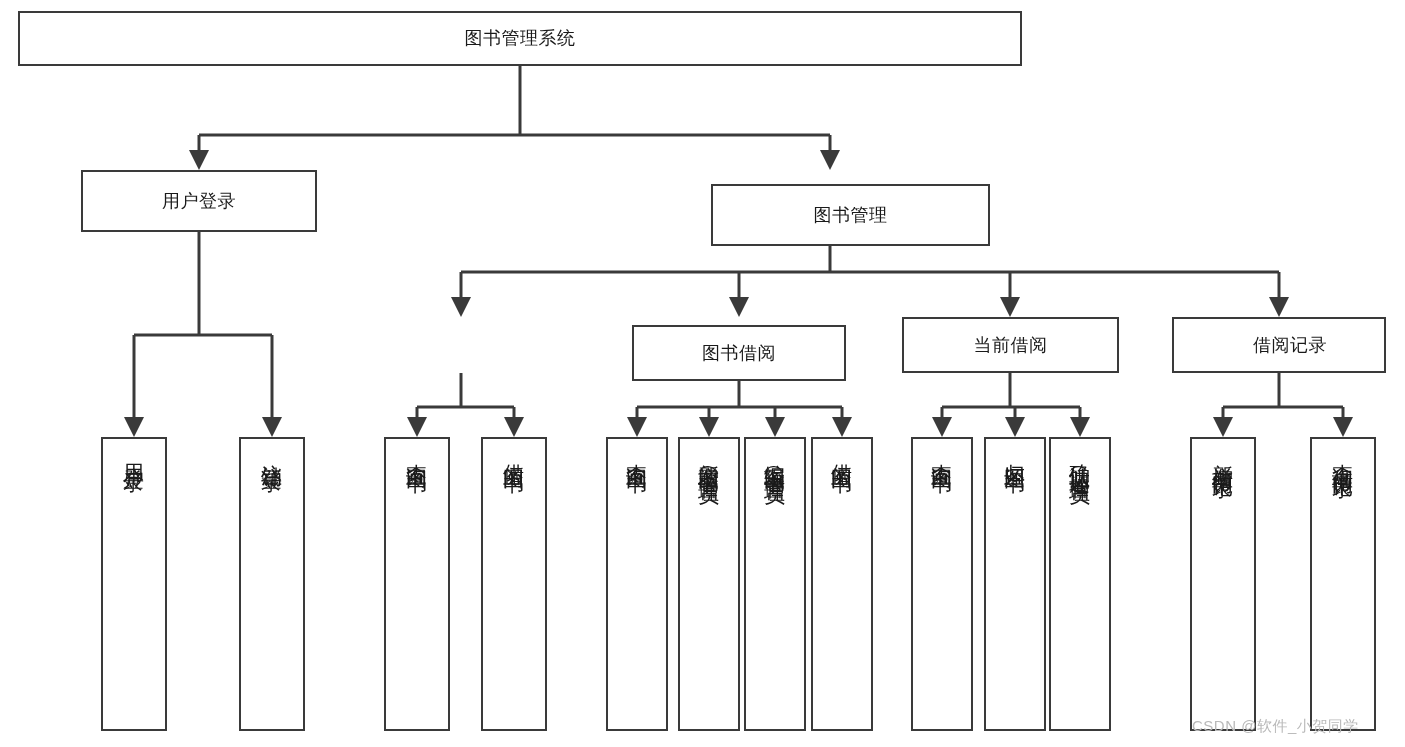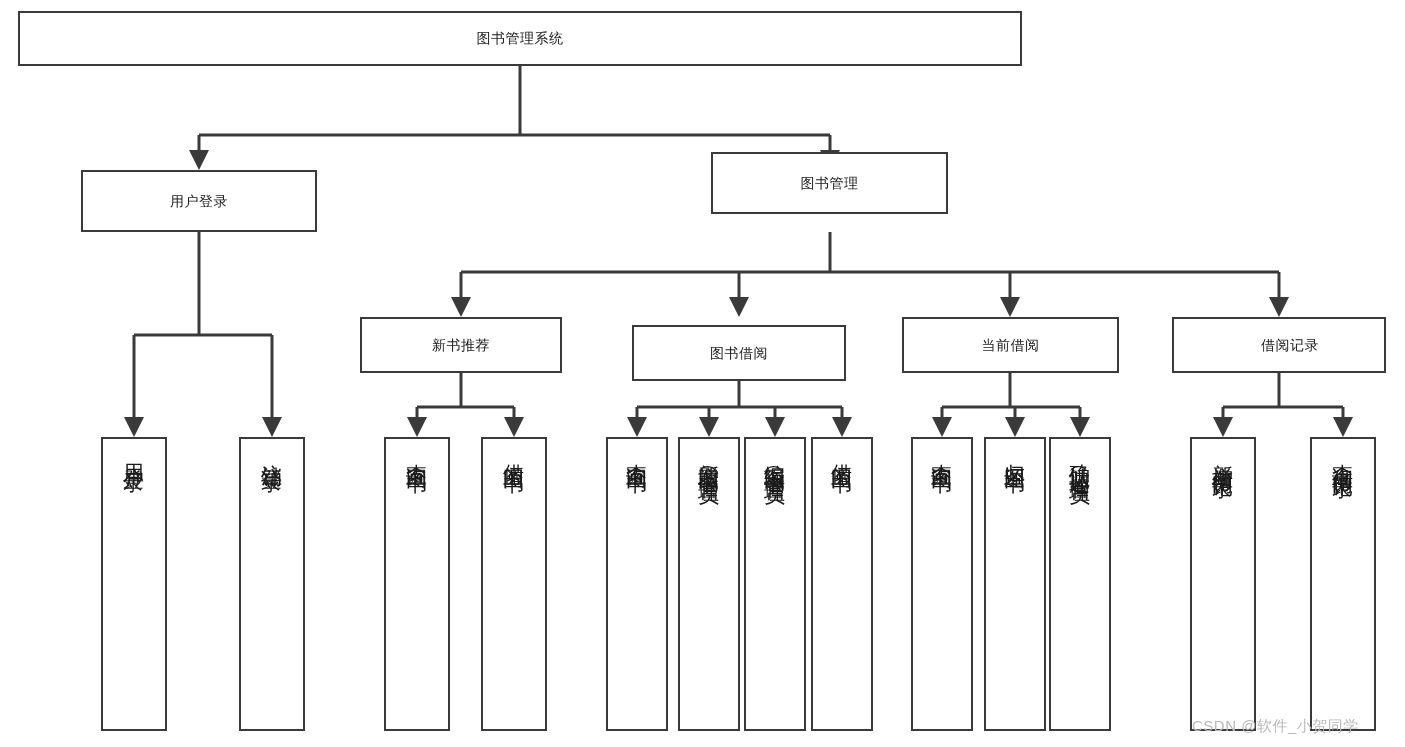--- a/index.html
+++ b/index.html
@@ -29,21 +29,21 @@
     position: absolute;
     box-sizing: border-box;
     background: #ffffff;
     border: 2.5px solid #3a3a3a;
     display: flex;
     align-items: center;
     justify-content: center;
     color: #1a1a1a;
   }
   .node-label {
-    font-size: 14px;
+    font-size: 18px;
     line-height: 1.15;
     letter-spacing: 0.5px;
     white-space: nowrap;
     color: #1a1a1a;
   }
   .node-box.vertical {
     align-items: flex-start;
     justify-content: center;
     padding-top: 8px;
   }
@@ -148,27 +148,24 @@
     </g>
   </svg>
 
   <div class="node-box" id="box-root" style="left: 18px; top: 11px; width: 1004px; height: 55px;">
     <span class="node-label">图书管理系统</span>
   </div>
 
   <div class="node-box" id="box-l2-0" style="left: 81px; top: 170px; width: 236px; height: 62px;">
     <span class="node-label">用户登录</span>
   </div>
-  <div class="node-box" id="box-l2-1" style="left: 711px; top: 152px; width: 237px; height: 62px;">
+  <div class="node-box" id="box-l2-1" style="left: 711px; top: 184px; width: 279px; height: 62px;">
     <span class="node-label">图书管理</span>
   </div>
 
-  <div class="node-box" id="box-l3-0" style="left: 360px; top: 317px; width: 202px; height: 56px;">
-    <span class="node-label">新书推荐</span>
-  </div>
   <div class="node-box" id="box-l3-1" style="left: 632px; top: 317px; width: 214px; height: 56px; margin-top: 8px;">
     <span class="node-label">图书借阅</span>
   </div>
   <div class="node-box" id="box-l3-2" style="left: 902px; top: 317px; width: 217px; height: 56px;">
     <span class="node-label">当前借阅</span>
   </div>
   <div class="node-box" id="box-l3-3" style="left: 1172px; top: 317px; width: 214px; height: 56px; padding-left: 22px;">
     <span class="node-label">借阅记录</span>
   </div>
 

